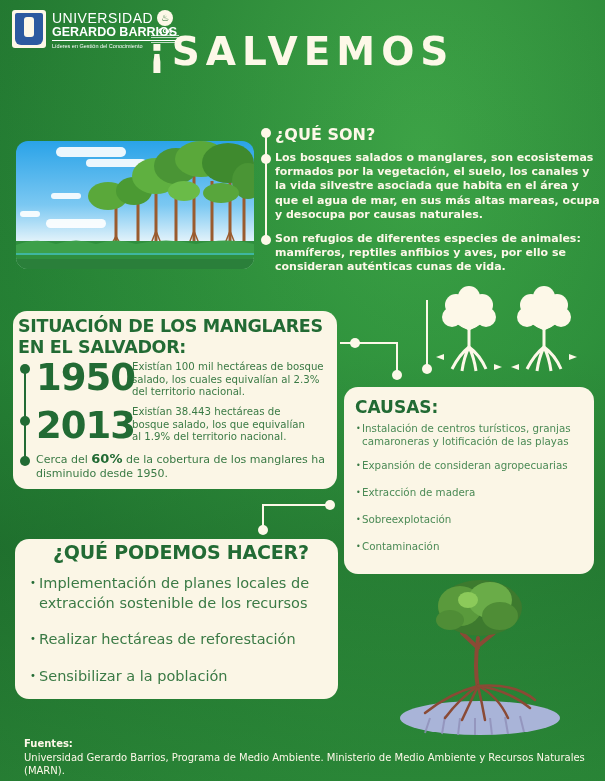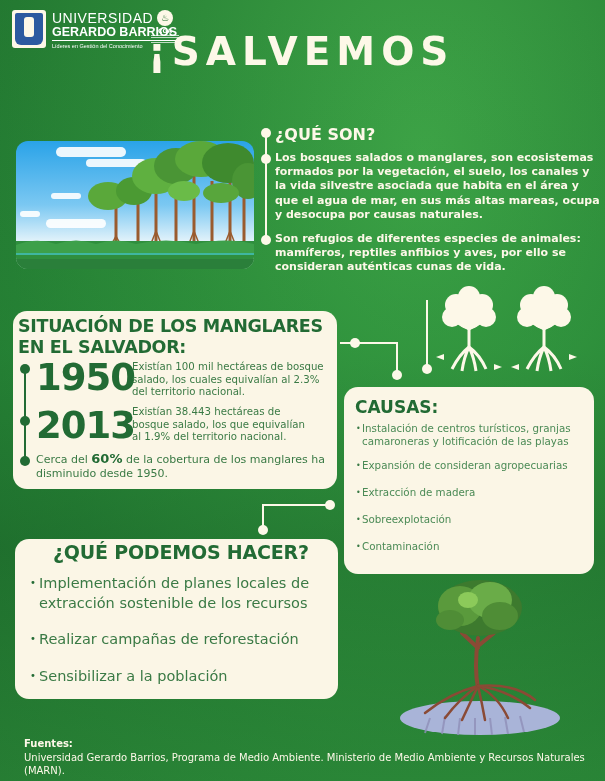--- a/index.html
+++ b/index.html
@@ -223,21 +223,21 @@
 <div class="causa" style="top:540px;"><span class="causa-bullet">•</span><span>Contaminación</span></div>
 
 <div class="timeline-v" style="left:262px;top:504px;width:68px;height:2px;"></div>
 <div class="dot" style="left:325px;top:500px;"></div>
 <div class="timeline-v" style="left:262px;top:504px;width:2px;height:26px;"></div>
 <div class="dot" style="left:258px;top:525px;"></div>
 
 <div class="card" style="left:15px;top:539px;width:323px;height:160px;"></div>
 <div class="hacer-title">¿QUÉ PODEMOS HACER?</div>
 <div class="hacer-item" style="top:573px;"><span class="hacer-bullet">•</span><span style="display:inline-block;width:298px;">Implementación de planes locales de extracción sostenible de los recursos</span></div>
-<div class="hacer-item" style="top:629px;"><span class="hacer-bullet">•</span><span>Realizar campañas de reforestación</span></div>
+<div class="hacer-item" style="top:629px;"><span class="hacer-bullet">•</span><span>Realizar hectáreas de reforestación</span></div>
 <div class="hacer-item" style="top:666px;"><span class="hacer-bullet">•</span><span>Sensibilizar a la población</span></div>
 
 <svg style="position:absolute;left:390px;top:578px;" width="180" height="160" viewBox="0 0 180 160">
   <ellipse cx="90" cy="140" rx="80" ry="17" fill="#a9b4d8"></ellipse>
   <g stroke="#8e8fb8" stroke-width="2" fill="none" opacity="0.8">
     <path d="M40 140 L35 155 M55 138 L52 156 M70 140 L68 157 M85 140 L85 157 M100 140 L102 157 M115 139 L118 156 M130 138 L134 154"></path>
   </g>
   <g stroke="#8a4a35" stroke-width="4" fill="none" stroke-linecap="round">
     <path d="M88 60 Q84 90 88 110"></path>
     <path d="M88 70 L72 55 M88 68 L104 55"></path>

